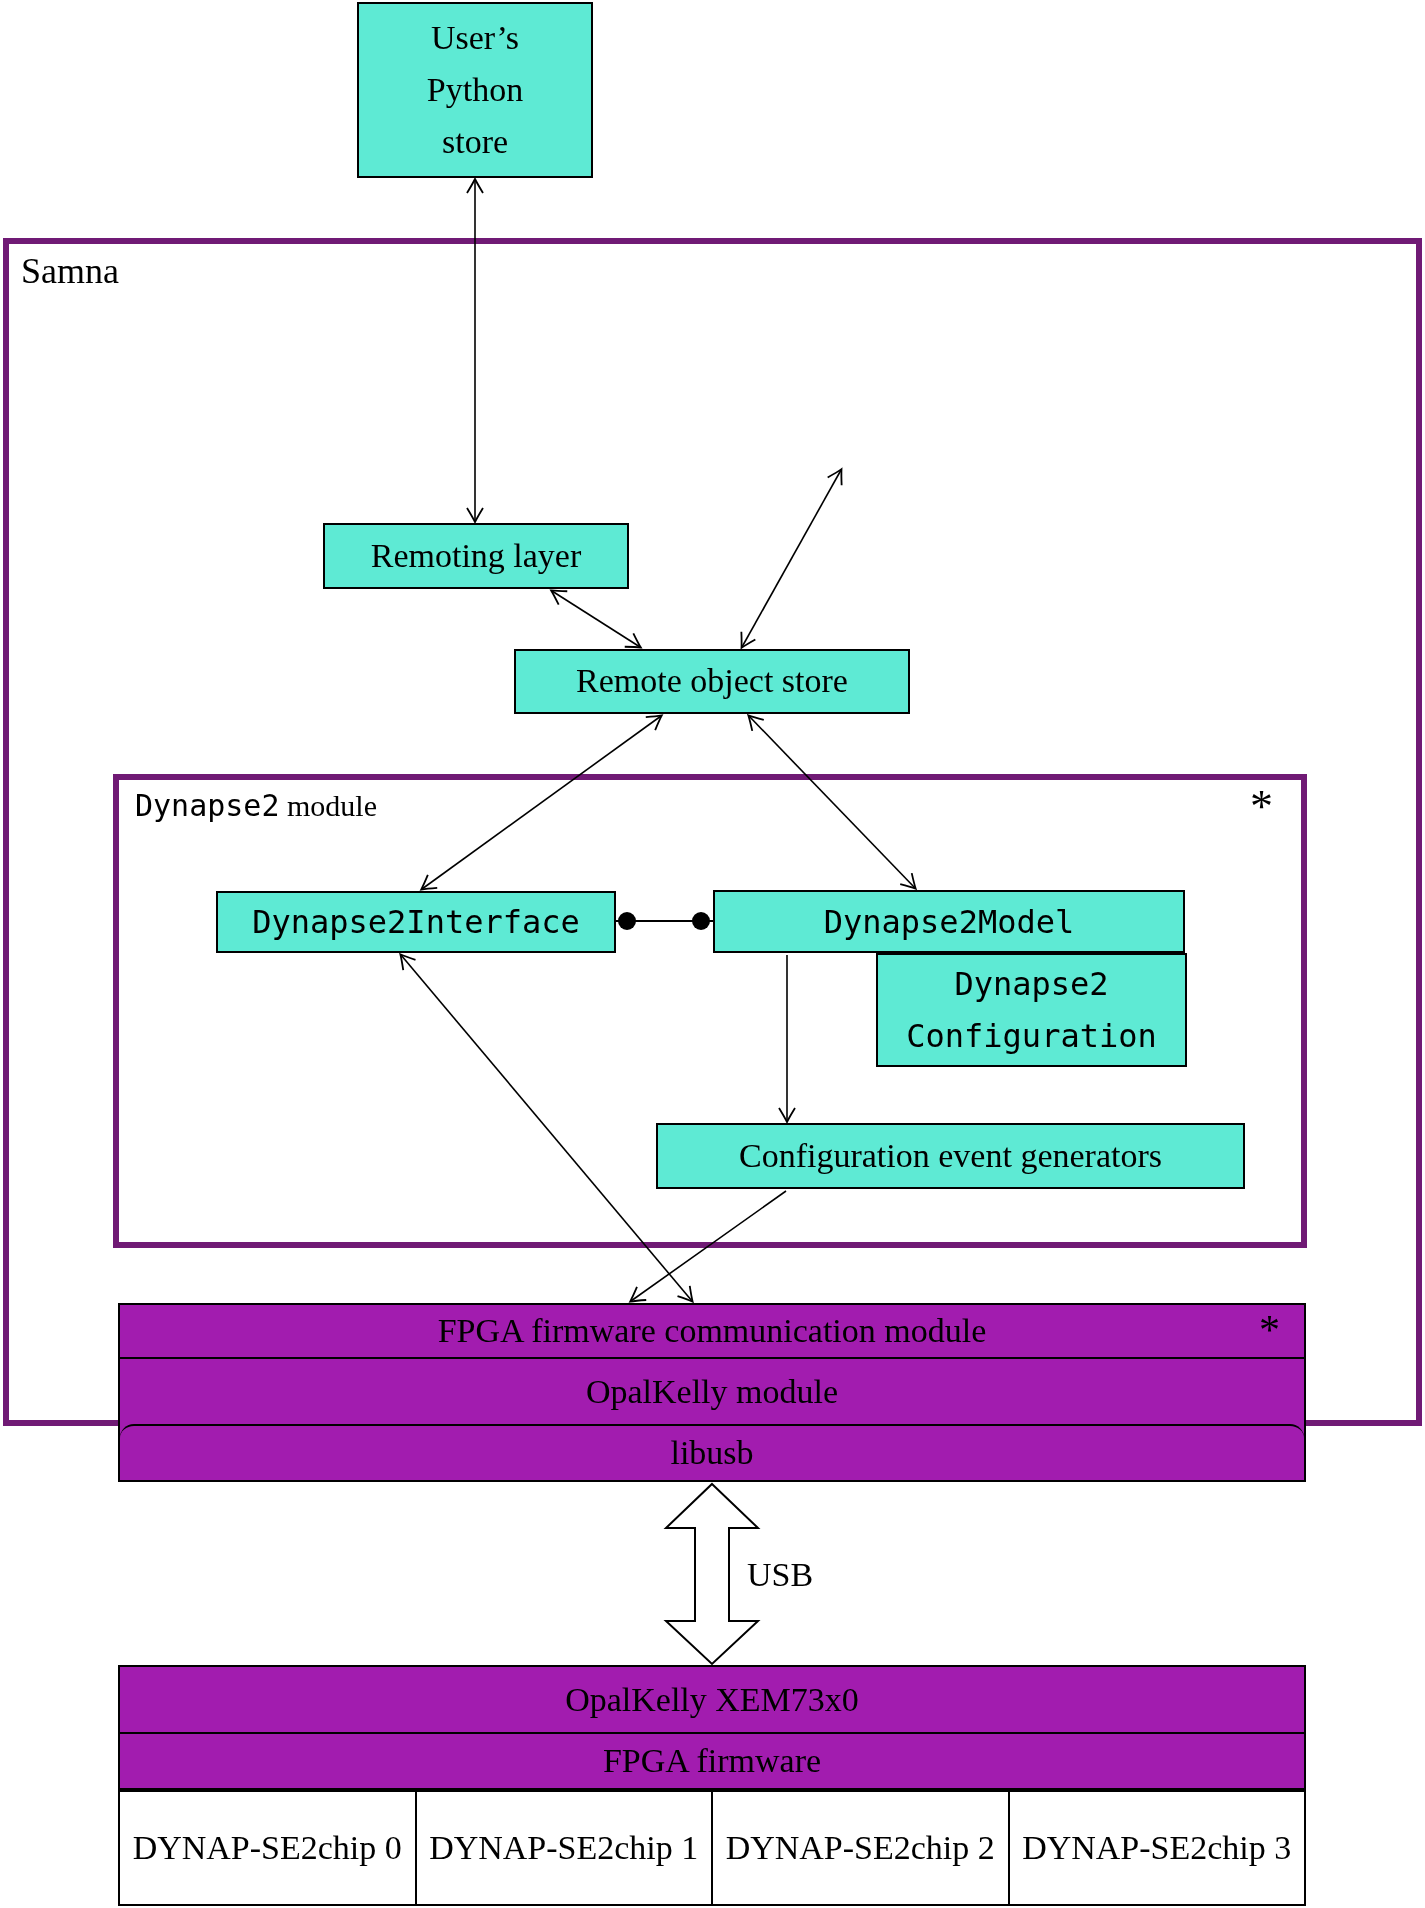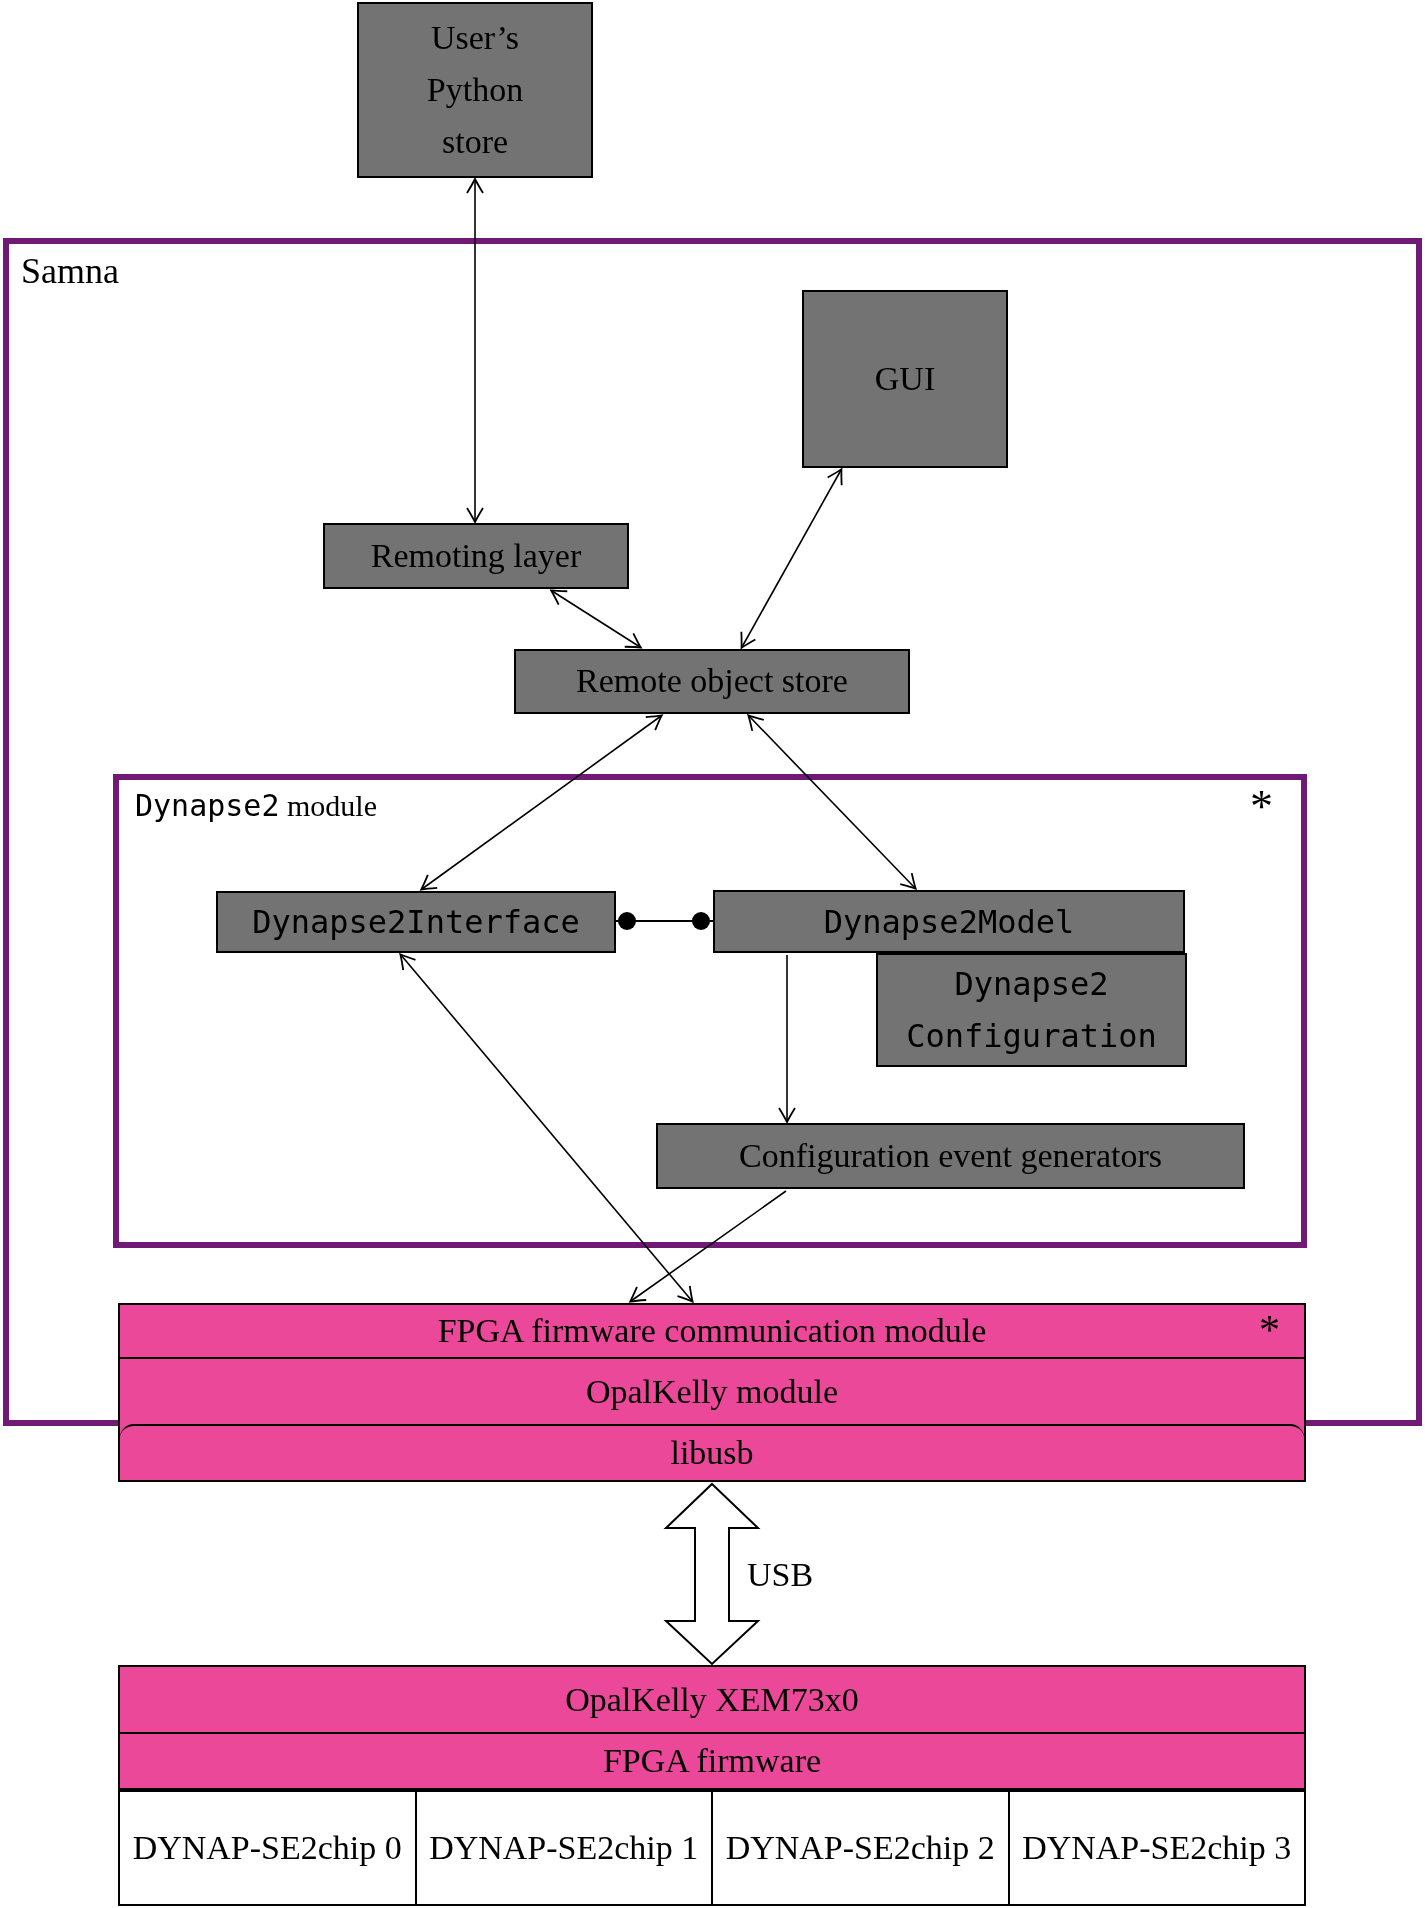--- a/index.html
+++ b/index.html
@@ -1,34 +1,34 @@
 <!DOCTYPE html>
 <html><head>
 <meta charset="utf-8">
 <style>
   html,body { margin:0; padding:0; background:#fff; }
   #canvas {
     position:relative; width:1425px; height:1908px; background:#ffffff;
     font-family:"Liberation Serif", serif; color:#000;
   }
   .box {
-    position:absolute; border:2px solid #000; background:#737373;
+    position:absolute; border:2px solid #000; background:#5eead4;
     display:flex; align-items:center; justify-content:center;
     text-align:center; font-size:34px; box-sizing:border-box; line-height:1.25;
   }
   .container {
     position:absolute; border:6px solid #701a75; background:transparent;
     box-sizing:border-box;
   }
   .corner-label { position:absolute; font-size:36px; white-space:nowrap; }
   .mono { font-family:"DejaVu Sans Mono", monospace; }
   .multiline { flex-direction:column; }
   .multiline span { display:block; line-height:52px; }
   .asterisk { position:absolute; font-size:46px; line-height:46px; }
-  .stack { position:absolute; border:2px solid #000; background:#ec4899; box-sizing:border-box;
+  .stack { position:absolute; border:2px solid #000; background:#a21caf; box-sizing:border-box;
            display:flex; flex-direction:column; }
   .stack .row { box-sizing:border-box; display:flex; align-items:center; justify-content:center;
                 font-size:34px; position:relative; }
   .stack .row + .row { border-top:2px solid #000; }
   .chips { position:absolute; border:2px solid #000; background:#fff; box-sizing:border-box;
            display:flex; flex-direction:row; }
   .chip-cell { box-sizing:border-box; flex:1 1 0; display:flex; 
                align-items:center; justify-content:center; font-size:34px; }
   .chip-cell + .chip-cell { border-left:2px solid #000; }
   .chip-cell span { display:block; line-height:50px; }
@@ -44,23 +44,20 @@
   <div class="container" style="left:3px; top:238px; width:1419px; height:1188px;">
     <span class="corner-label" style="left:12px; top:6px;">Samna</span>
   </div>
 
   <div class="box multiline" style="left:357px; top:2px; width:236px; height:176px;">
     <span>User’s</span>
     <span>Python</span>
     <span>store</span>
   </div>
 
-  <div class="box" style="left:802px; top:290px; width:206px; height:178px;">
-    <span>GUI</span>
-  </div>
 
   <div class="box" style="left:323px; top:523px; width:306px; height:66px;">
     <span>Remoting layer</span>
   </div>
 
   <div class="box" style="left:514px; top:649px; width:396px; height:65px;">
     <span>Remote object store</span>
   </div>
 
   <div class="container" style="left:113px; top:774px; width:1194px; height:474px;">

